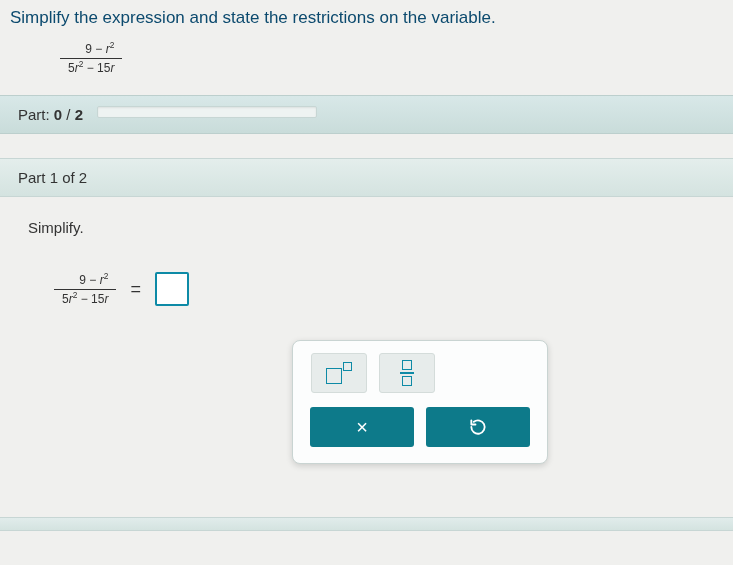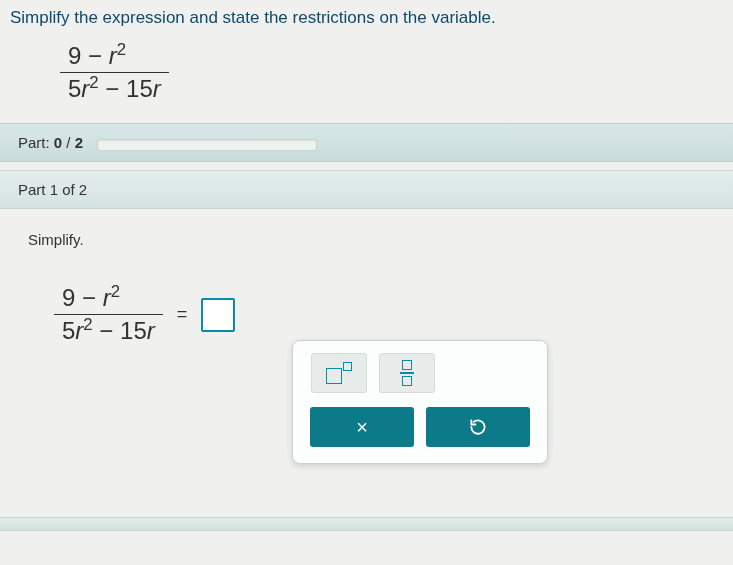--- a/index.html
+++ b/index.html
@@ -14,54 +14,54 @@
     .problem-statement {
       padding: 8px 10px 0 10px;
       font-size: 17px;
       color: #0c4a6e;
     }
     .main-expression {
       padding: 14px 0 20px 60px;
     }
     .fraction {
       display: inline-block;
-      text-align: left;
+      text-align: right;
       vertical-align: middle;
-      font-size: 24px;
+      font-size: 12px;
     }
     .fraction .num { display: block; padding: 0 8px 2px 8px; }
     .fraction .den { display: block; padding: 2px 8px 0 8px; border-top: 1.5px solid #333; }
     sup { font-size: 0.7em; vertical-align: super; line-height: 0; }
 
     .part-header {
       background: linear-gradient(#d8e8e8, #c9dcda);
       border-top: 1px solid #bccfcd;
       border-bottom: 1px solid #bccfcd;
       padding: 10px 18px;
       display: flex;
-      align-items: flex-end;
+      align-items: flex-start;
       gap: 14px;
       font-size: 15px;
     }
     .part-header .progress-track {
       width: 220px;
       height: 12px;
       background: #eef3f2;
       border: 1px solid #c7d6d4;
       border-radius: 2px;
       box-shadow: inset 0 1px 2px rgba(0,0,0,.08);
     }
 
     .sub-part-header {
       background: linear-gradient(#e4eeec, #d4e3e0);
       border-top: 1px solid #c7d6d4;
       border-bottom: 1px solid #c7d6d4;
       padding: 10px 18px;
       font-size: 15px;
-      margin-top: 8px;
+      margin-top: 24px;
     }
 
     .question-area {
       padding: 22px 18px 30px 28px;
     }
     .question-area .instruct {
       font-size: 15px;
       margin-bottom: 36px;
     }
     .equation-row {

